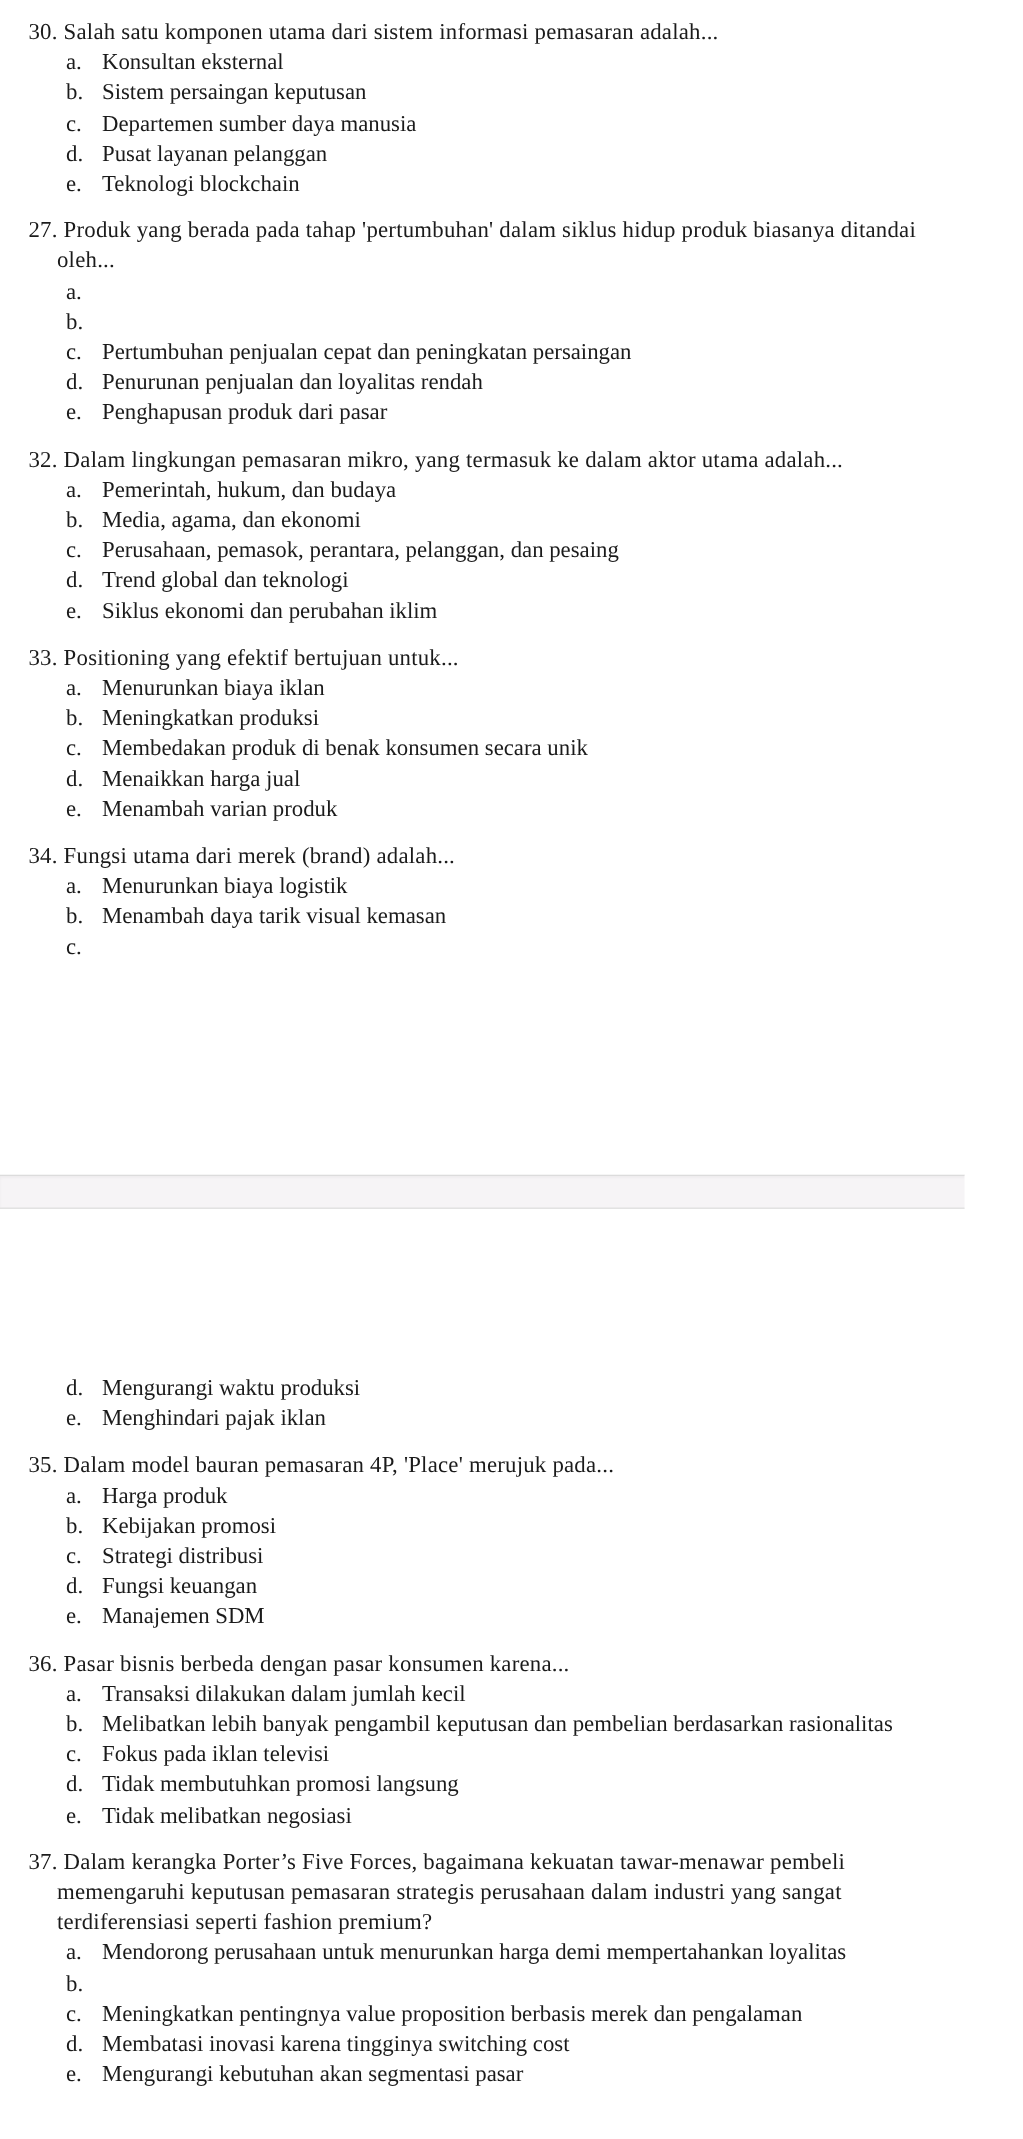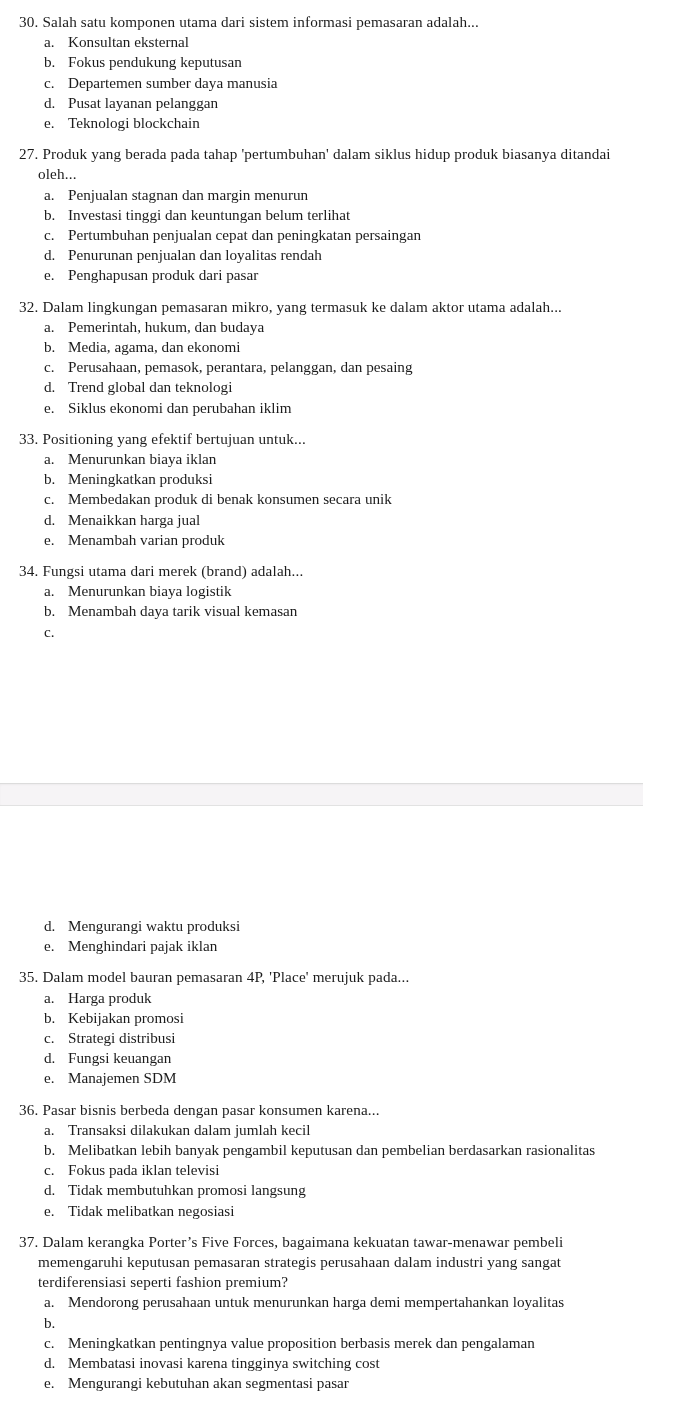--- a/index.html
+++ b/index.html
@@ -81,21 +81,21 @@
   <div class="page page-one" id="page-1-body">
       <div class="question">
         <div class="q-stem"><span class="q-num">30.</span> <span>Salah satu komponen utama dari sistem informasi pemasaran adalah...</span></div>
         <ul class="options">
           <li class="option">
             <span class="opt-letter">a.</span>
             <span class="opt-text">Konsultan eksternal</span>
           </li>
           <li class="option">
             <span class="opt-letter">b.</span>
-            <span class="opt-text">Fokus pendukung keputusan</span>
+            <span class="opt-text">Sistem persaingan keputusan</span>
           </li>
           <li class="option">
             <span class="opt-letter">c.</span>
             <span class="opt-text">Departemen sumber daya manusia</span>
           </li>
           <li class="option">
             <span class="opt-letter">d.</span>
             <span class="opt-text">Pusat layanan pelanggan</span>
           </li>
           <li class="option">
@@ -103,25 +103,23 @@
             <span class="opt-text">Teknologi blockchain</span>
           </li>
         </ul>
       </div>
       <div class="question">
         <div class="q-stem"><span class="q-num">27.</span> <span>Produk yang berada pada tahap 'pertumbuhan' dalam siklus hidup produk biasanya ditandai
 oleh...</span></div>
         <ul class="options">
           <li class="option">
             <span class="opt-letter">a.</span>
-            <span class="opt-text">Penjualan stagnan dan margin menurun</span>
-          </li>
-          <li class="option">
-            <span class="opt-letter">b.</span>
-            <span class="opt-text">Investasi tinggi dan keuntungan belum terlihat</span>
+          </li>
+          <li class="option">
+            <span class="opt-letter">b.</span>
           </li>
           <li class="option">
             <span class="opt-letter">c.</span>
             <span class="opt-text">Pertumbuhan penjualan cepat dan peningkatan persaingan</span>
           </li>
           <li class="option">
             <span class="opt-letter">d.</span>
             <span class="opt-text">Penurunan penjualan dan loyalitas rendah</span>
           </li>
           <li class="option">

